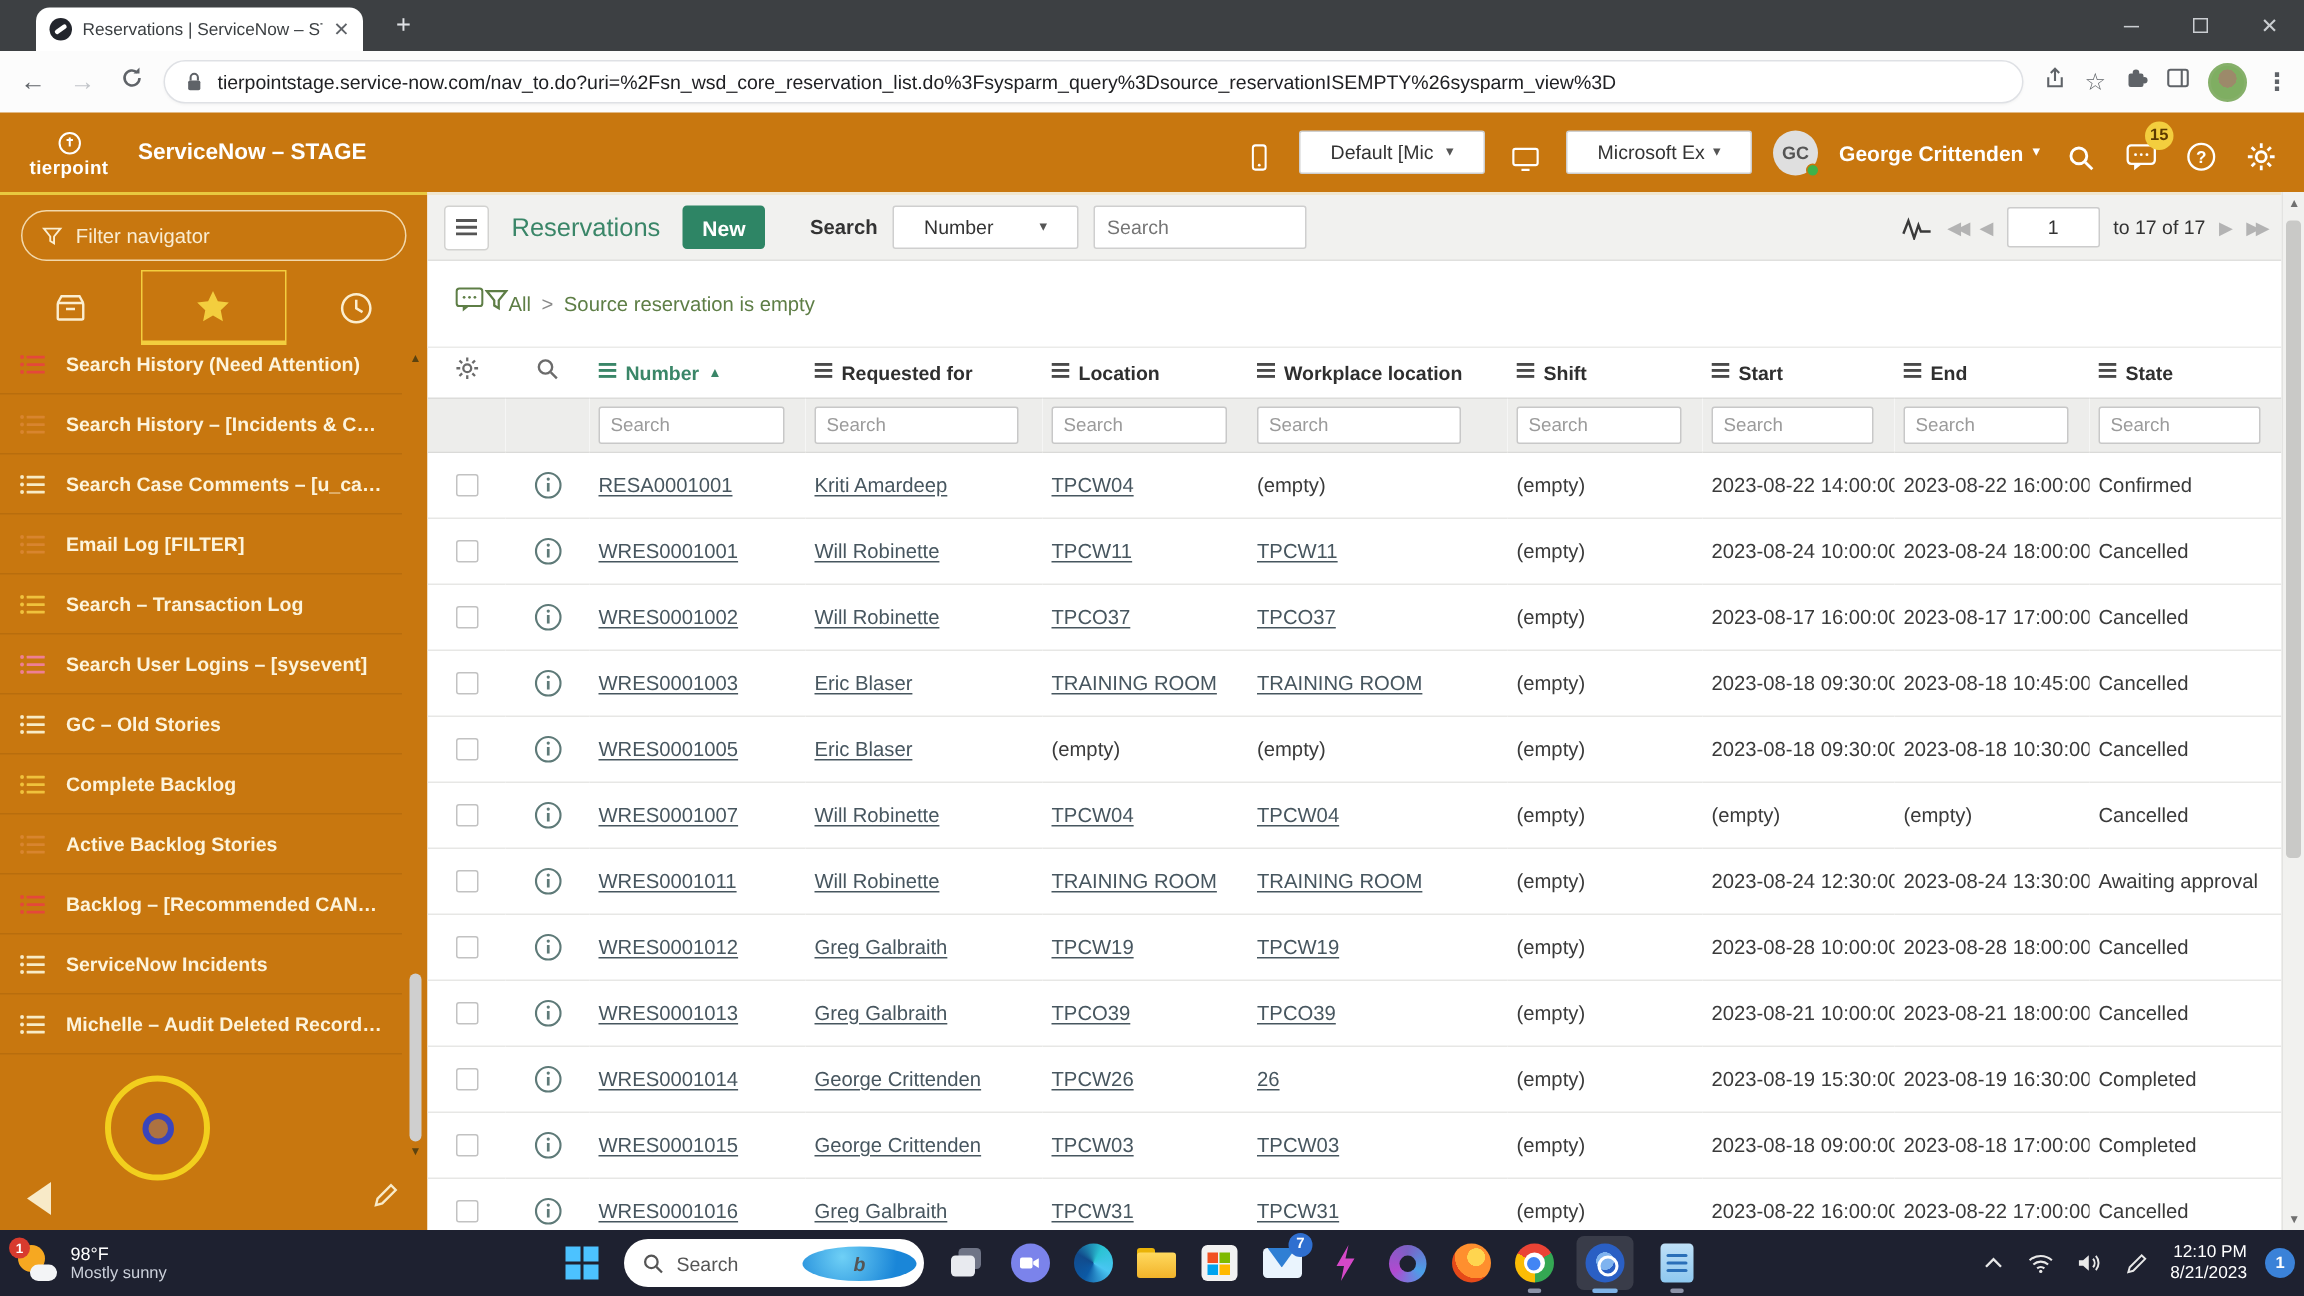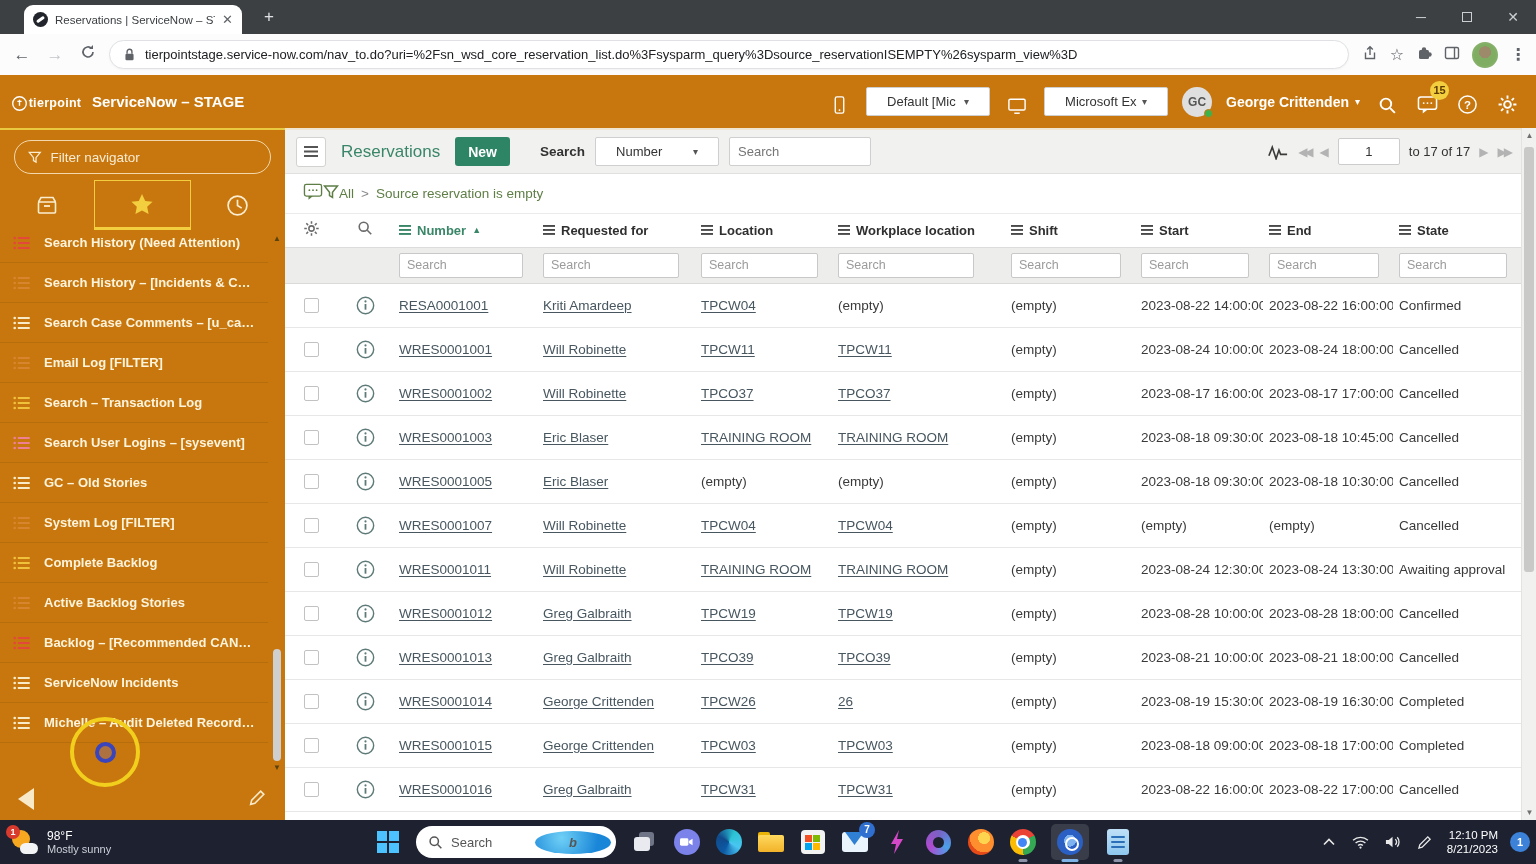--- a/index.html
+++ b/index.html
@@ -24,21 +24,21 @@
 .nav-ic.disabled{color:#c2c5c9}
 .omnibox{flex:1;height:29px;background:#fff;border:1px solid #dfe1e5;border-radius:15px;display:flex;align-items:center;padding:0 13px;gap:9px;overflow:hidden;box-shadow:0 1px 2px rgba(0,0,0,.04)}
 .url{font-size:13px;color:#202124;white-space:nowrap;overflow:hidden}
 .nav-right{display:flex;align-items:center;gap:12px;flex:none;padding-left:4px}
 .star-ic{font-size:16px;color:#5f6368}
 .kebab{font-size:16px;color:#5f6368;font-weight:700}
 .br-avatar{width:26px;height:26px;border-radius:50%;background:radial-gradient(circle at 50% 38%,#9c8a6a 0 34%,#7fae62 35% 100%);border:2px solid #86b06a}
 
 
 .snheader{position:absolute;top:75px;left:0;right:0;height:53px;background:#C8770F;display:flex;align-items:center;color:#fff}
-.brand{width:92px;display:flex;align-items:center;justify-content:center;gap:1px;padding-top:3px}
+.brand{width:92px;display:flex;flex-direction:column;align-items:center;justify-content:center;gap:1px;padding-top:3px}
 .brand-word{font-size:12.5px;font-weight:700;letter-spacing:.3px}
 .sn-title{font-size:15px;font-weight:600}
 .sn-right{margin-left:auto;display:flex;align-items:center;gap:14px;padding-right:16px}
 .sn-sel{width:100px;height:30px;background:#fff;border-radius:3px;color:#333;font-size:13px;display:flex;align-items:center;padding:0 7px;gap:4px}
 .sn-sel .sel-txt{flex:1;white-space:nowrap;overflow:hidden}
 .sel-caret{color:#555;font-size:10px}
 .gc-avatar{width:30px;height:30px;border-radius:50%;background:#dfdfdf;color:#555;font-size:12px;font-weight:700;display:flex;align-items:center;justify-content:center;position:relative}
 .gc-avatar i{position:absolute;right:-1px;bottom:-1px;width:9px;height:9px;border-radius:50%;background:#3db24a;border:1.5px solid #C8770F}
 .user-name{font-size:14px;font-weight:600;display:flex;align-items:center;gap:6px}
 .hdr-ic{position:relative;display:flex;align-items:flex-end;justify-content:center;width:26px;height:26px}
@@ -73,21 +73,21 @@
 .burger-btn{width:30px;height:30px;background:#fff;border:1px solid #d2d2d0;border-radius:3px;display:flex;align-items:center;justify-content:center;flex:none}
 .list-title{font-size:17px;color:#3A8668;margin:0 5px;font-weight:400}
 .new-btn{height:29px;padding:0 13px;background:#2E8565;color:#fff;border:0;border-radius:3px;font-size:14px;font-weight:700}
 .search-lbl{font-size:13.5px;font-weight:700;color:#333;margin-left:20px}
 .sel{height:29px;width:124px;background:#fff;border:1px solid #cfcfcf;border-radius:2px;font-size:13px;color:#333;display:flex;align-items:center;justify-content:space-between;padding:0 20px}
 .cap-search{height:29px;width:142px;border:1px solid #cfcfcf;border-radius:2px;padding:0 8px;font-size:13px;outline:0}
 .pager{margin-left:auto;display:flex;align-items:center;gap:9px}
 .pg-arrow{color:#b3b3b3;font-size:12px;letter-spacing:-3px;line-height:1}
 .pg-input{width:62px;height:27px;border:1px solid #ccc;border-radius:2px;text-align:center;font-size:13px;color:#333;background:#fff;outline:0}
 .pg-range{font-size:13px;color:#333}
-.breadcrumb{height:40px;background:#fff;display:flex;align-items:center;padding:0 18px;border-bottom:1px solid #ebebE9}
+.breadcrumb{height:58px;background:#fff;display:flex;align-items:center;padding:0 18px;border-bottom:1px solid #ebebE9}
 .bc-links{display:flex;align-items:center;gap:7px;font-size:13.5px}
 .bc-link{color:#5E7E46}
 .bc-sep{color:#8a8a8a}
 
 
 table{width:100%;border-collapse:collapse;table-layout:fixed}
 th,td{padding:0 6px;overflow:hidden;white-space:nowrap;text-align:left;vertical-align:middle}
 tr.cols th{height:33px;border-bottom:1px solid #dcdcda;background:#fff}
 .icon-th{text-align:center}
 .col-wrap{display:inline-flex;align-items:center;gap:6px}
@@ -408,35 +408,20 @@
                 <circle cx="1.7" cy="2" r="1.3"></circle>
                 <rect x="4.8" y="1.1" width="12" height="1.9" rx=".4"></rect>
                 <circle cx="1.7" cy="7" r="1.3"></circle>
                 <rect x="4.8" y="6.1" width="12" height="1.9" rx=".4"></rect>
                 <circle cx="1.7" cy="12" r="1.3"></circle>
                 <rect x="4.8" y="11.1" width="12" height="1.9" rx=".4"></rect>
               </g>
             </svg>
           </span>
           <span class="side-label">GC – Old Stories</span>
-        </div>
-        <div class="side-item">
-          <span class="side-ic">
-            <svg width="17" height="14" viewBox="0 0 17 14">
-              <g fill="#d8852f">
-                <circle cx="1.7" cy="2" r="1.3"></circle>
-                <rect x="4.8" y="1.1" width="12" height="1.9" rx=".4"></rect>
-                <circle cx="1.7" cy="7" r="1.3"></circle>
-                <rect x="4.8" y="6.1" width="12" height="1.9" rx=".4"></rect>
-                <circle cx="1.7" cy="12" r="1.3"></circle>
-                <rect x="4.8" y="11.1" width="12" height="1.9" rx=".4"></rect>
-              </g>
-            </svg>
-          </span>
-          <span class="side-label">System Log [FILTER]</span>
         </div>
         <div class="side-item">
           <span class="side-ic">
             <svg width="17" height="14" viewBox="0 0 17 14">
               <g fill="#f0c23c">
                 <circle cx="1.7" cy="2" r="1.3"></circle>
                 <rect x="4.8" y="1.1" width="12" height="1.9" rx=".4"></rect>
                 <circle cx="1.7" cy="7" r="1.3"></circle>
                 <rect x="4.8" y="6.1" width="12" height="1.9" rx=".4"></rect>
                 <circle cx="1.7" cy="12" r="1.3"></circle>

